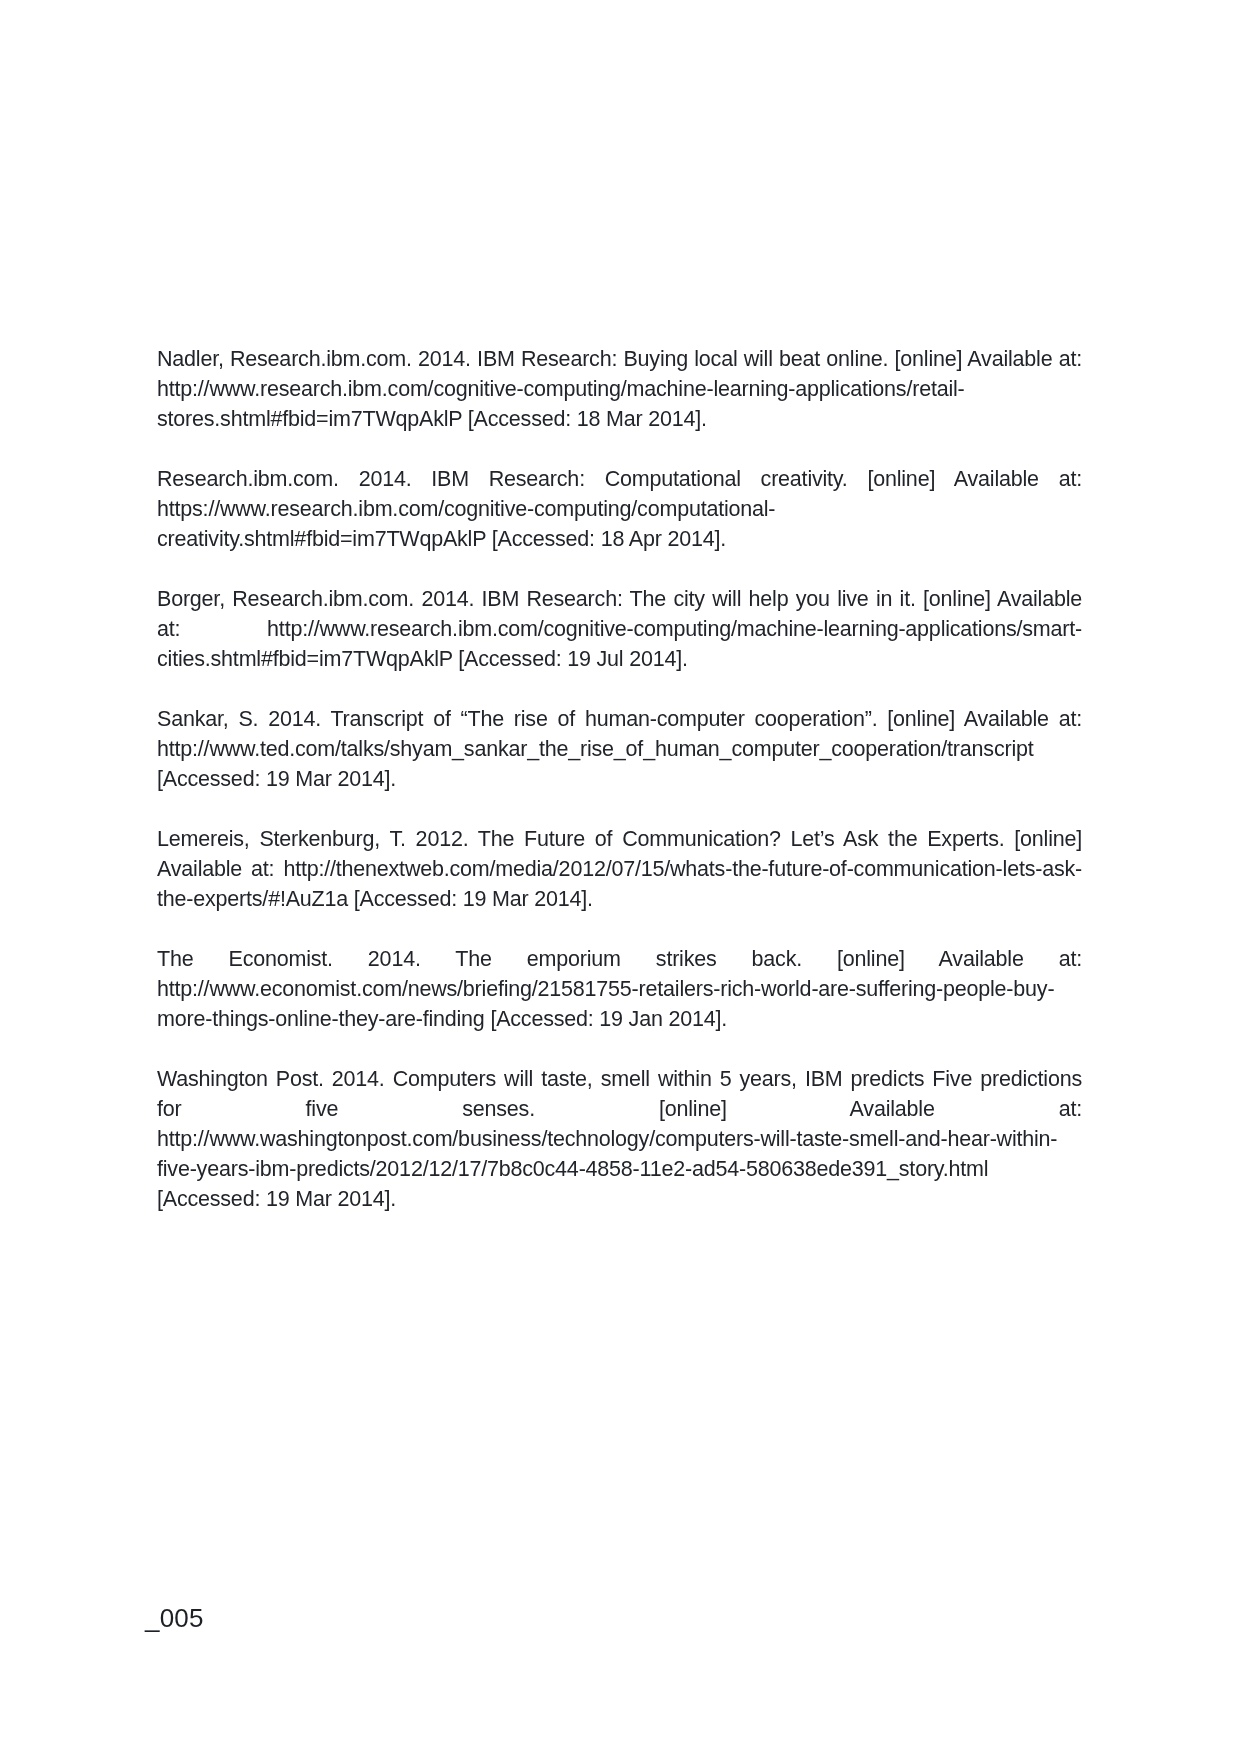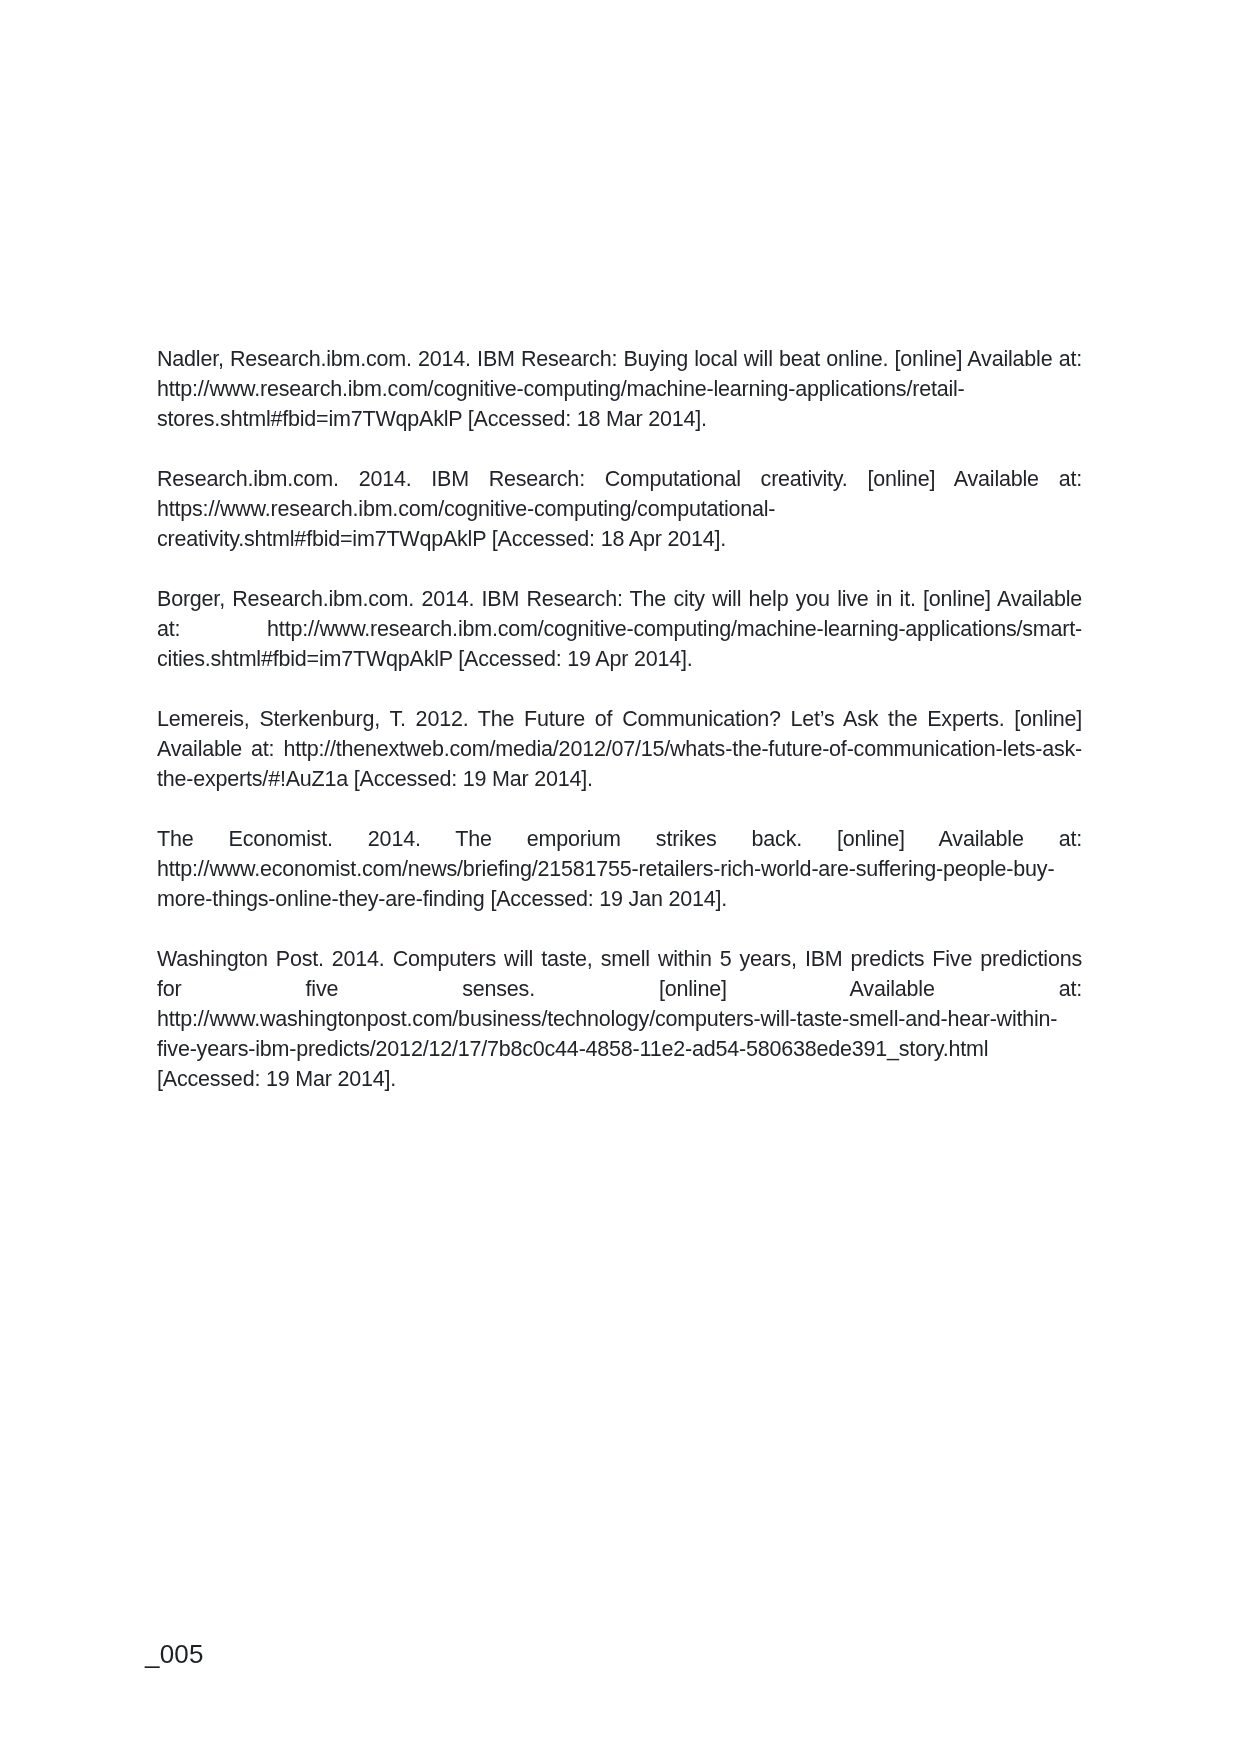--- a/index.html
+++ b/index.html
@@ -28,36 +28,37 @@
     letter-spacing: -0.2px;
   }
   .references p {
     margin: 0 0 30px 0;
     overflow-wrap: break-word;
     word-break: break-word;
   }
   .page-number {
     position: absolute;
     left: 145px;
-    top: 1638px;
+    top: 1602px;
     font-size: 26px;
     line-height: 32px;
     letter-spacing: 0.2px;
     color: #1d2025;
   }
 </style>
 </head>
 <body>
 
 <div class="page">
 
   <main class="references">
     <p>Nadler, Research.ibm.com. 2014. IBM Research: Buying local will beat online. [online] Available at: http://www.research.ibm.com/cognitive-computing/machine-learning-applications/retail-stores.shtml#fbid=im7TWqpAklP [Accessed: 18 Mar 2014].</p>
     <p>Research.ibm.com. 2014. IBM Research: Computational creativity. [online] Available at: https://www.research.ibm.com/cognitive-computing/computational-creativity.shtml#fbid=im7TWqpAklP [Accessed: 18 Apr 2014].</p>
-    <p>Borger, Research.ibm.com. 2014. IBM Research: The city will help you live in it. [online] Available at: http://www.research.ibm.com/cognitive-computing/machine-learning-applications/smart-cities.shtml#fbid=im7TWqpAklP [Accessed: 19 Apr 2014].</p>
+    <p>Borger, Research.ibm.com. 2014. IBM Research: The city will help you live in it. [online] Available at: http://www.research.ibm.com/cognitive-computing/machine-learning-applications/smart-cities.shtml#fbid=im7TWqpAklP [Accessed: 19 Jul 2014].</p>
+    <p>Sankar, S. 2014. Transcript of “The rise of human-computer cooperation”. [online] Available at: http://www.ted.com/talks/shyam_sankar_the_rise_of_human_computer_cooperation/transcript [Accessed: 19 Mar 2014].</p>
     <p>Lemereis, Sterkenburg, T. 2012. The Future of Communication? Let’s Ask the Experts. [online] Available at: http://thenextweb.com/media/2012/07/15/whats-the-future-of-communication-lets-ask-the-experts/#!AuZ1a [Accessed: 19 Mar 2014].</p>
     <p>The Economist. 2014. The emporium strikes back. [online] Available at: http://www.economist.com/news/briefing/21581755-retailers-rich-world-are-suffering-people-buy-more-things-online-they-are-finding [Accessed: 19 Jan 2014].</p>
     <p>Washington Post. 2014. Computers will taste, smell within 5 years, IBM predicts Five predictions for five senses. [online] Available at: http://www.washingtonpost.com/business/technology/computers-will-taste-smell-and-hear-within-five-years-ibm-predicts/2012/12/17/7b8c0c44-4858-11e2-ad54-580638ede391_story.html [Accessed: 19 Mar 2014].</p>
   </main>
 
   <div class="page-number">_005</div>
 
 </div>
 
 </body></html>

